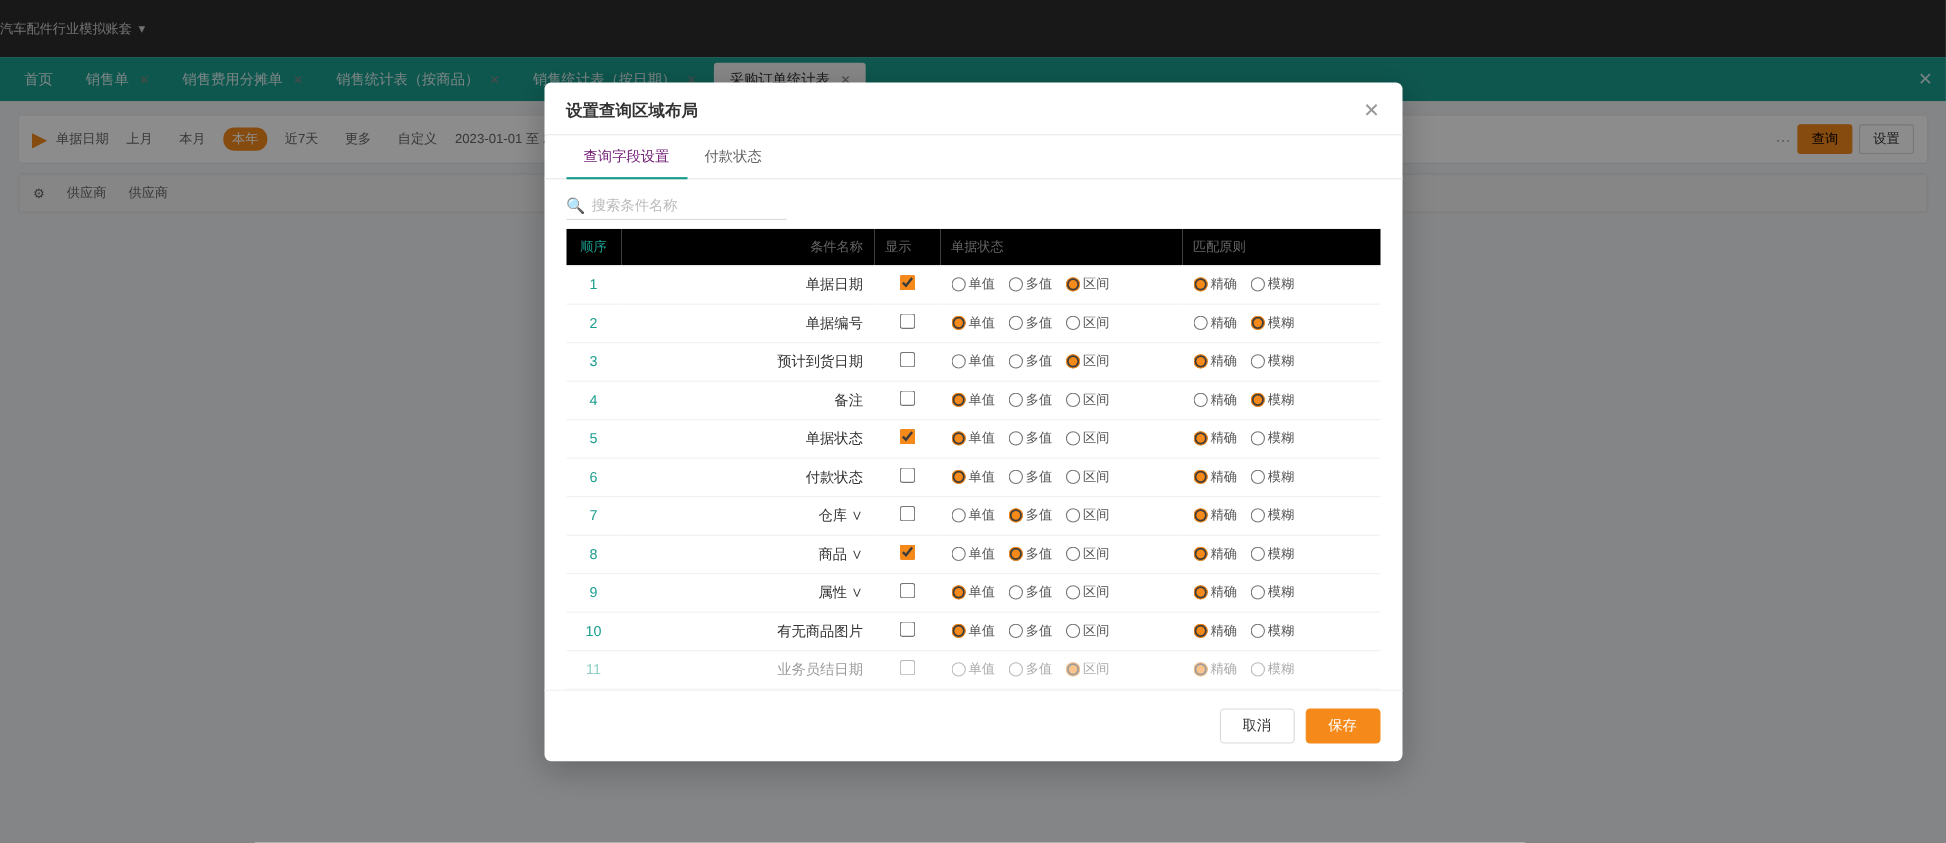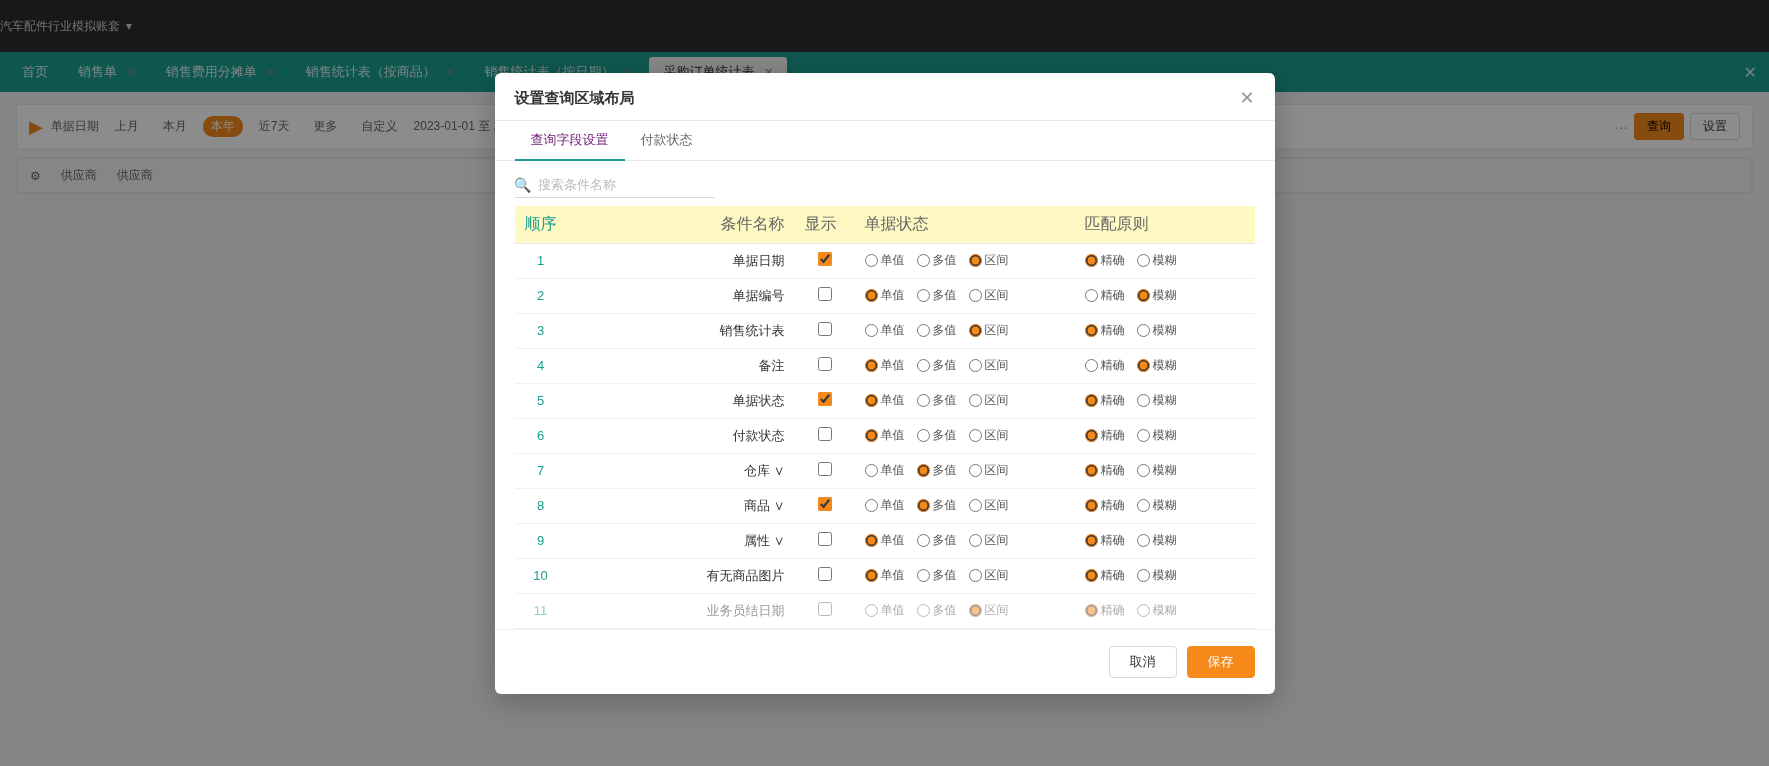--- a/index.html
+++ b/index.html
@@ -163,25 +163,25 @@
       color: #333;
       width: 160px;
       background: transparent;
     }
     .search-box input::placeholder { color: #bbb; }
 
     
     .modal-table { flex: 1; overflow: auto; padding: 0 20px; }
     table { width: 100%; border-collapse: collapse; }
     thead th {
-      background: #fef9c3;
+      background: #000000;
       border-bottom: 1px solid #e8e8e8;
       padding: 8px 10px;
       text-align: left;
-      font-size: 16px;
+      font-size: 12px;
       color: #666;
       font-weight: normal;
       white-space: nowrap;
     }
     tbody tr { border-bottom: 1px solid #f0f0f0; }
     tbody td { padding: 8px 10px; font-size: 13px; color: #333; white-space: nowrap; }
     .col-order { width: 50px; text-align: center; color: #1a9e8f; }
     .col-name { min-width: 120px; text-align: right; }
     .col-show { width: 60px; text-align: left; }
     .col-type { width: 220px; }
@@ -391,21 +391,21 @@
                   </label>
                   <label class="radio-label">
                     <input type="radio" name="match-1" checked="" style="">
                     <span>模糊</span>
                   </label>
                 </div>
               </td>
             </tr>
             <tr>
               <td class="col-order" style="color: rgb(26, 158, 143);">3</td>
-              <td class="col-name">销售统计表</td>
+              <td class="col-name">预计到货日期</td>
               <td class="checkbox-cell"><input type="checkbox" style=""></td>
               <td class="col-type">
                 <div class="radio-group">
                   <label class="radio-label">
                     <input type="radio" name="type-2" style="">
                     <span>单值</span>
                   </label>
                   <label class="radio-label">
                     <input type="radio" name="type-2" style="">
                     <span>多值</span>

